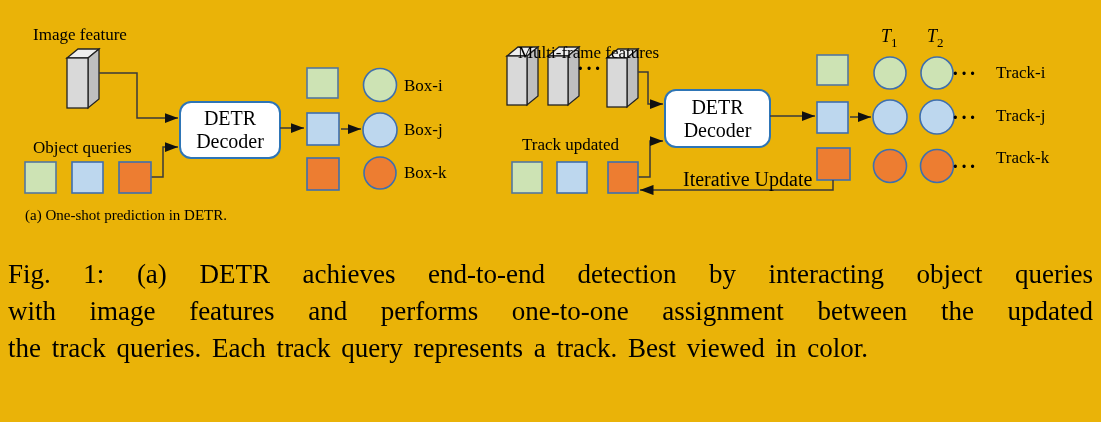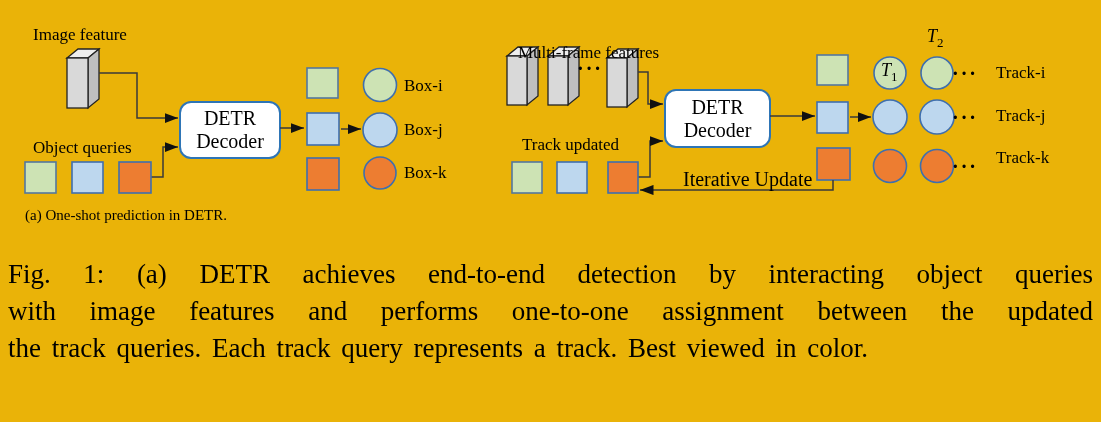--- a/index.html
+++ b/index.html
@@ -130,21 +130,21 @@
 
   <div class="lbl" style="left:518px;top:23px;margin-top:21px;">Multi-frame features</div>
   <div class="dots" style="left:577px;top:58px;">···</div>
   <div class="lbl" style="left:522px;top:136px;">Track updated</div>
   <div class="decoder-text" style="left:665px;top:90px;width:105px;height:57px;">
     <span>DETR</span>
     <span>Decoder</span>
   </div>
   <div class="small-lbl" style="left:683px;top:171px;font-size:20px;">Iterative Update</div>
 
-  <div class="tlabel" style="left:881px;top:26px;margin-top:34px;">
+  <div class="tlabel" style="left:881px;top:26px;">
     <span>T</span><sub>1</sub>
   </div>
   <div class="tlabel" style="left:927px;top:26px;">
     <span>T</span><sub>2</sub>
   </div>
 
   <div class="dots" style="left:952px;top:63px;">···</div>
   <div class="dots" style="left:952px;top:107px;">···</div>
   <div class="dots" style="left:952px;top:156px;">···</div>
 

